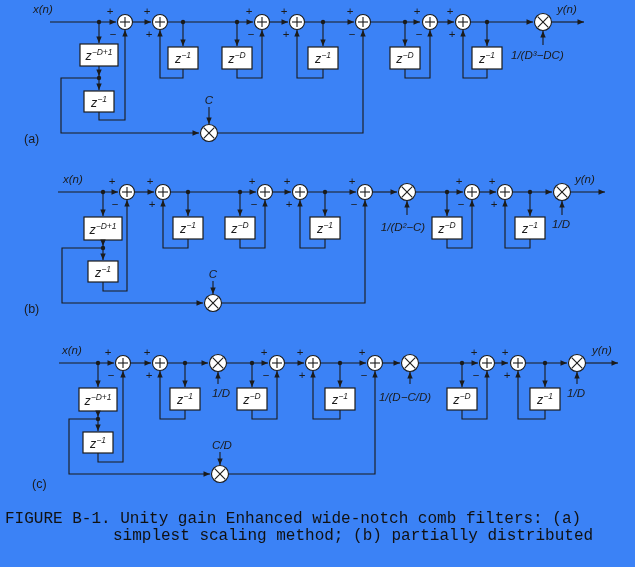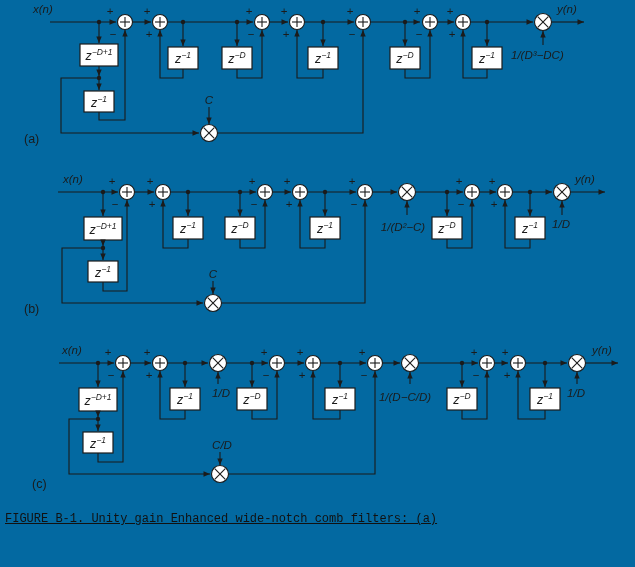--- a/index.html
+++ b/index.html
@@ -1,22 +1,22 @@
 <!DOCTYPE html>
 <html><head>
 <meta charset="utf-8">
 <style>
   html,body{margin:0;padding:0;background:#ffffff;}
-  .fig{position:relative;width:635px;height:567px;background:#0369a1;overflow:hidden;
+  .fig{position:relative;width:635px;height:567px;background:#3b82f6;overflow:hidden;
        font-family:"Liberation Sans",sans-serif;}
   #diagram-host{position:absolute;left:0;top:0;width:635px;height:505px;}
   #diagram-host svg{display:block;}
   .caption{position:absolute;left:5px;top:511px;width:625px;
-           font-family:"Liberation Mono",monospace;font-size:12px;line-height:17px;
-           color:#111;white-space:nowrap;text-decoration:underline;}
+           font-family:"Liberation Mono",monospace;font-size:16px;line-height:17px;
+           color:#111;white-space:nowrap;}
   .caption .ind{padding-left:108px;}
 </style>
 </head>
 <body>
 
 <div class="fig">
   <div id="diagram-host">
       <svg width="635" height="505" viewBox="0 0 635 505" style="font-family: &quot;Liberation Sans&quot;, sans-serif;">
         <g>
           <text x="33" y="13" text-anchor="start" fill="#1b1b1b" font-style="italic" font-size="11.5">x(n)</text>
@@ -510,14 +510,15 @@
             <circle cx="220" cy="474" r="8.5" fill="#fff" stroke="#1b1b1b" stroke-width="1.1"></circle>
             <line x1="214.7" y1="468.7" x2="225.3" y2="479.3" stroke="#1b1b1b" stroke-width="1.1"></line>
             <line x1="214.7" y1="479.3" x2="225.3" y2="468.7" stroke="#1b1b1b" stroke-width="1.1"></line>
           </g>
           <text x="32" y="488" text-anchor="start" fill="#1b1b1b" font-size="12.5">(c)</text>
         </g>
       </svg>
     </div>
   <div class="caption">
     <div>FIGURE B-1. Unity gain Enhanced wide-notch comb filters: (a)</div>
+    <div class="ind">simplest scaling method; (b) partially distributed</div>
   </div>
 </div>
 
 </body></html>

